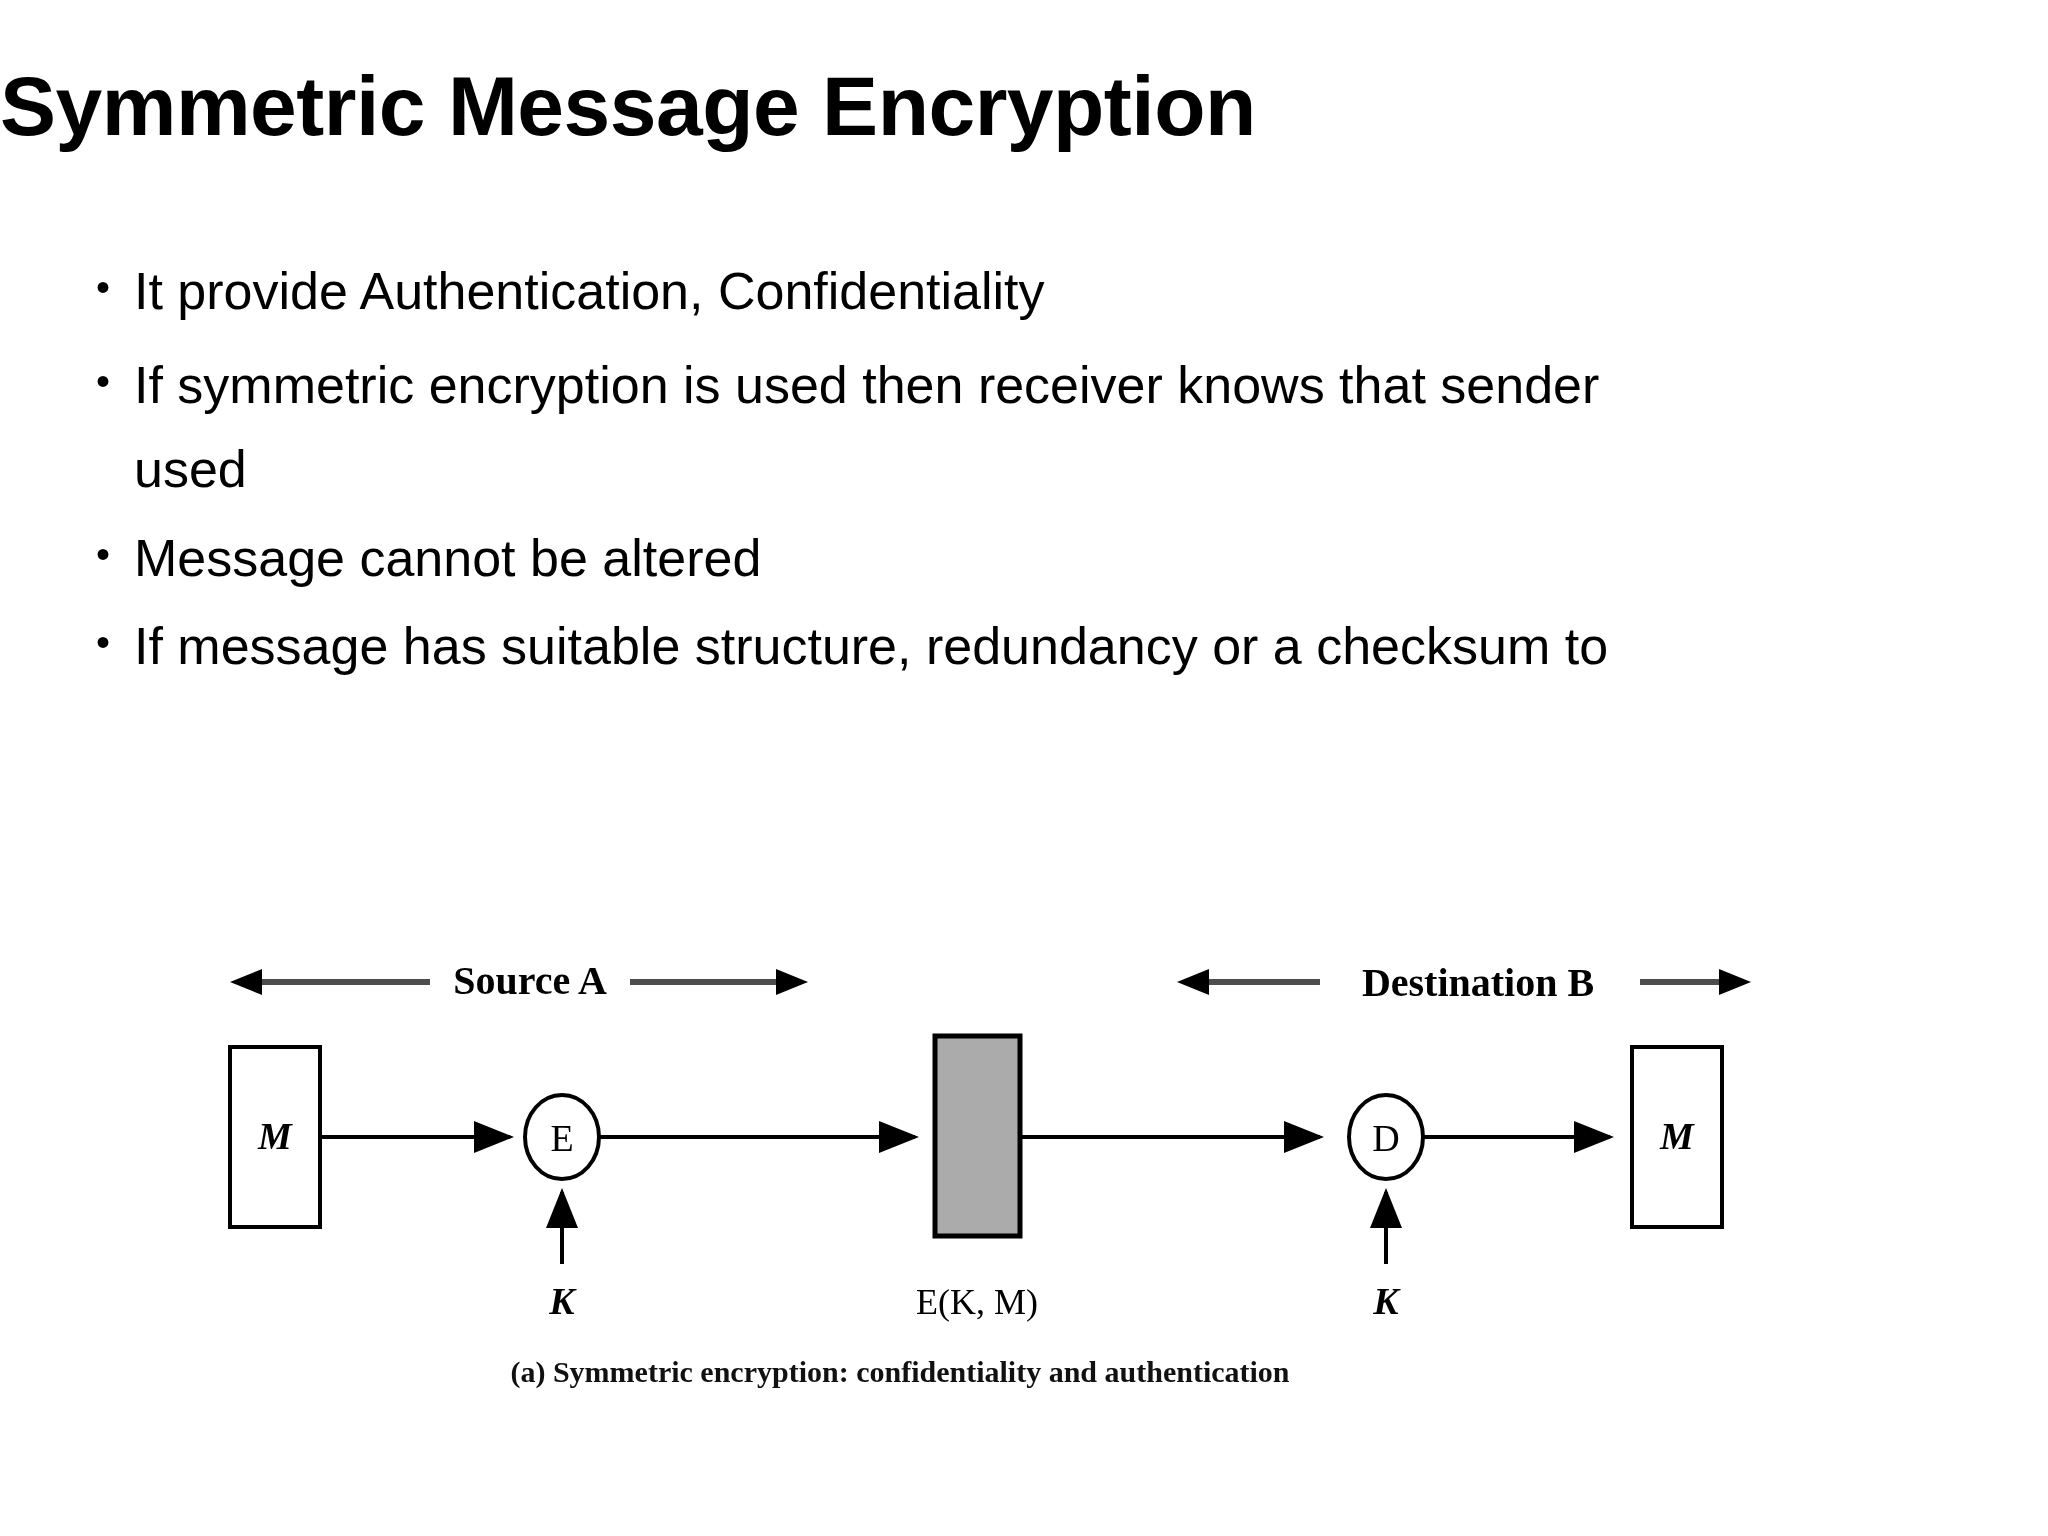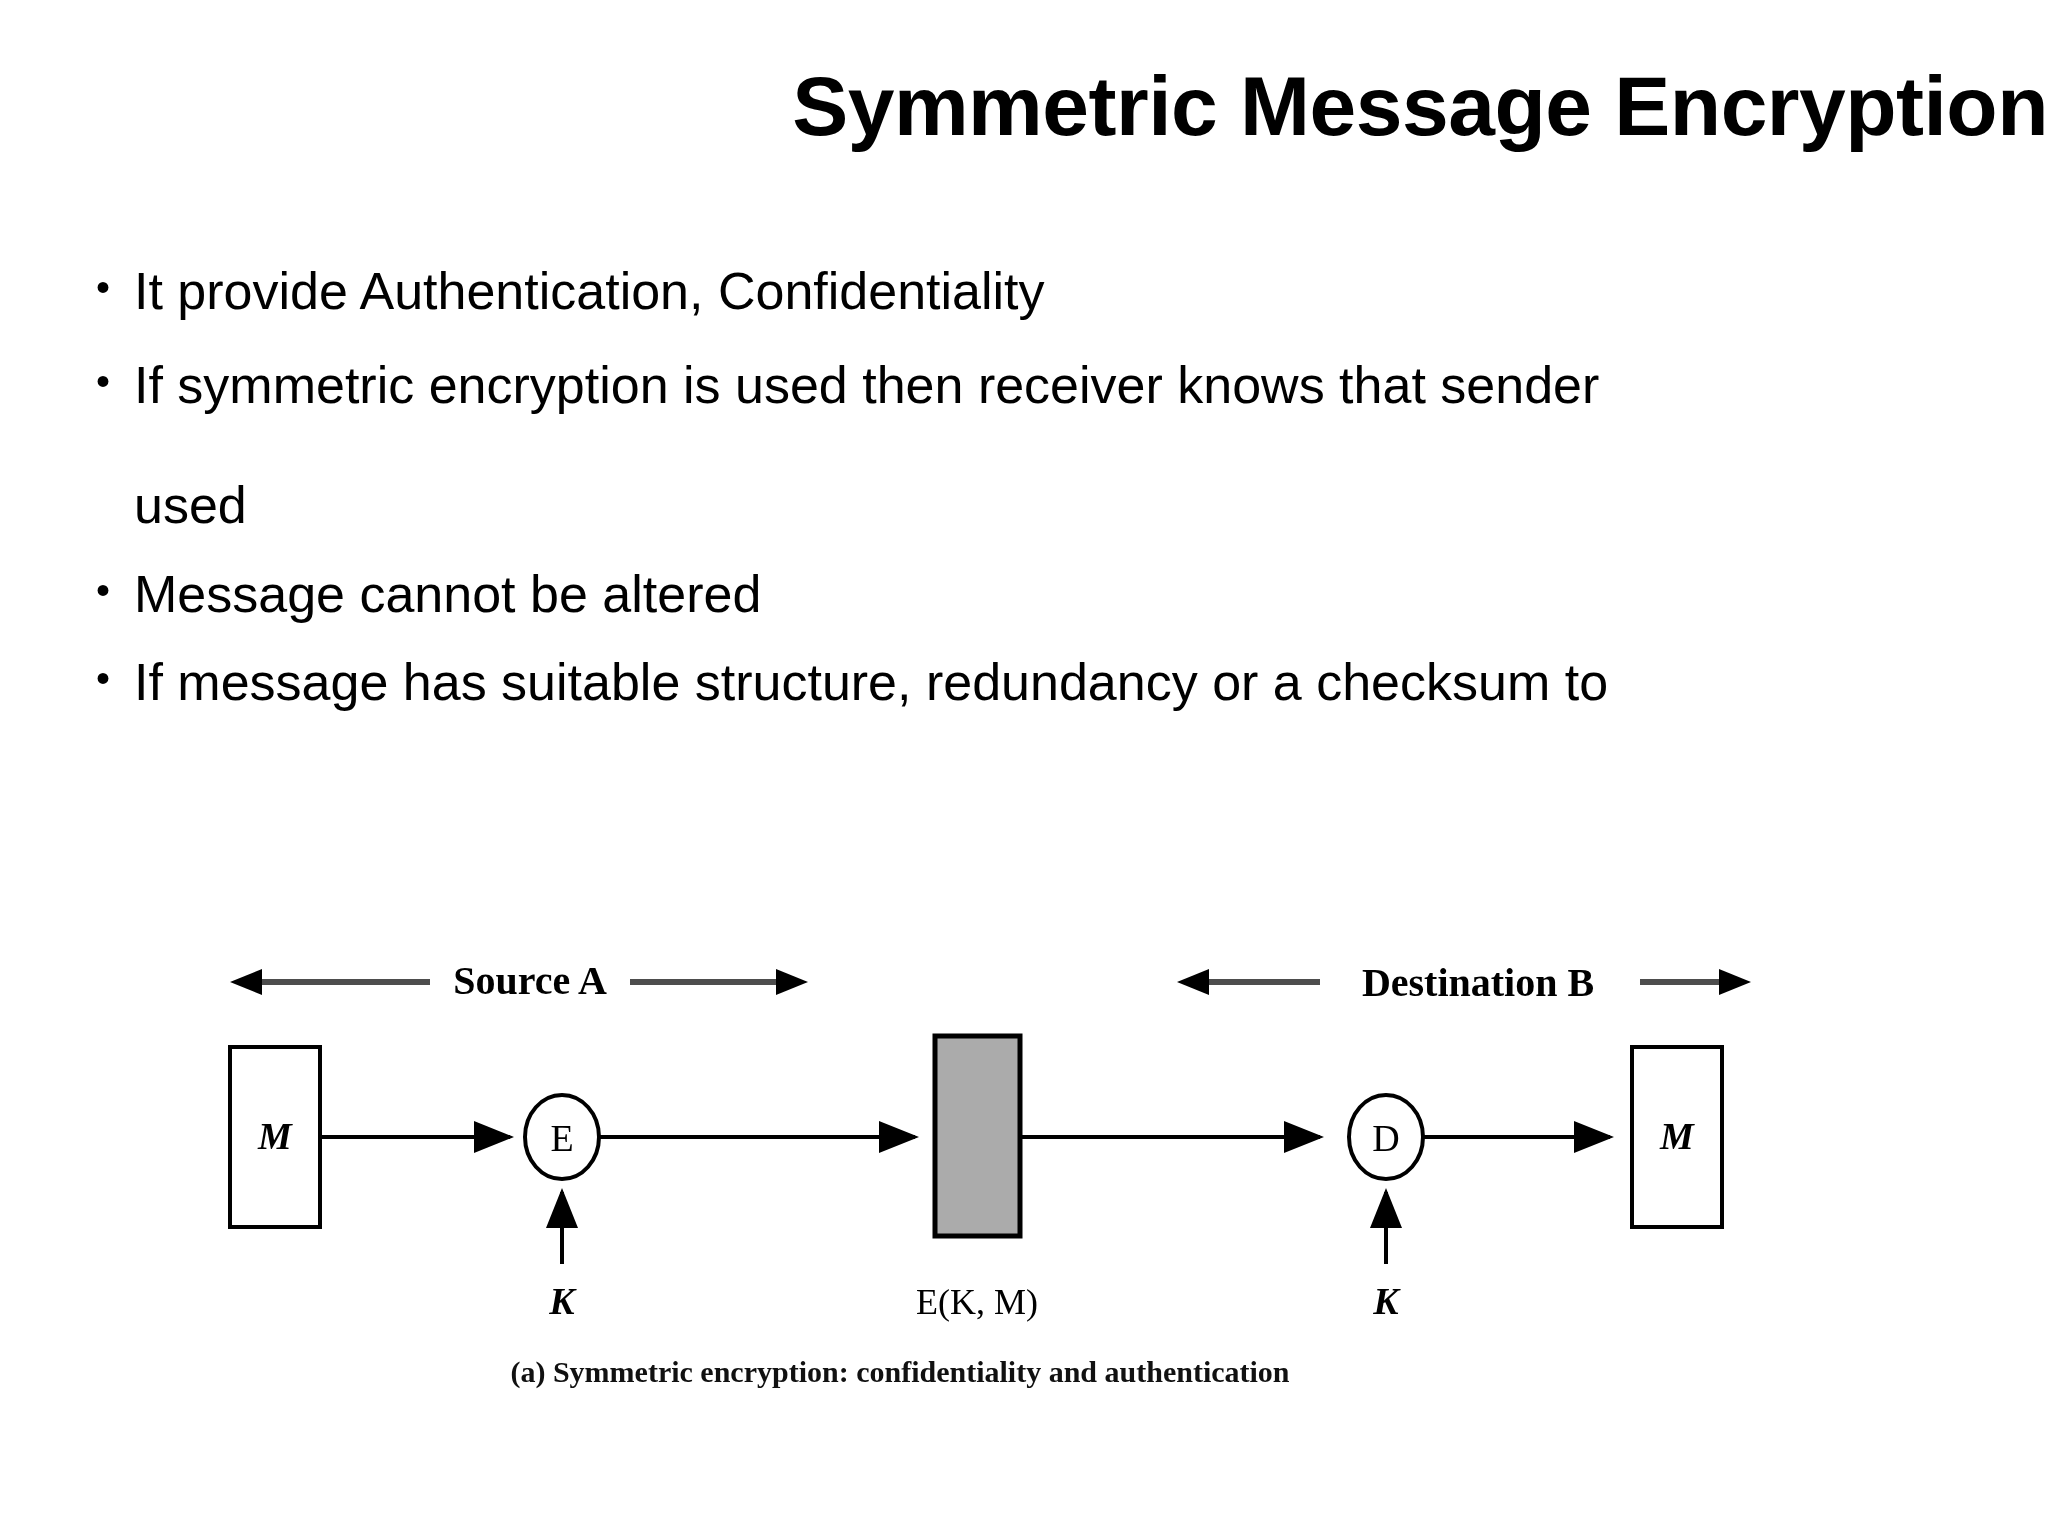--- a/index.html
+++ b/index.html
@@ -15,21 +15,21 @@
     font-family: "Liberation Sans", sans-serif;
     color: #000000;
   }
 
   
   #slide-title {
     position: absolute;
     left: 0;
     top: 64px;
     width: 2048px;
-    text-align: right;
+    text-align: left;
     font-family: "Liberation Sans", sans-serif;
     font-weight: bold;
     font-size: 84px;
     line-height: 1.0;
     letter-spacing: -0.5px;
     color: #000000;
     white-space: nowrap;
   }
 
   
@@ -62,21 +62,21 @@
   .bullet-gap-md { height: 30px; }
   .bullet-gap-lg { height: 36px; }
 
   .cont-line {
     font-size: 52px;
     line-height: 1.12;
     font-family: "Liberation Sans", sans-serif;
     color: #000000;
   }
   .cont-indent-a { padding-left: 22px; }
-  .cont-indent-b { padding-left: 38px; margin-top: 36px; }
+  .cont-indent-b { padding-left: 38px; }
 
   
   #figure {
     position: absolute;
     left: 0px;
     top: 924px;
     width: 1988px;
     height: 480px;
   }
   #figure svg { display: block; }

